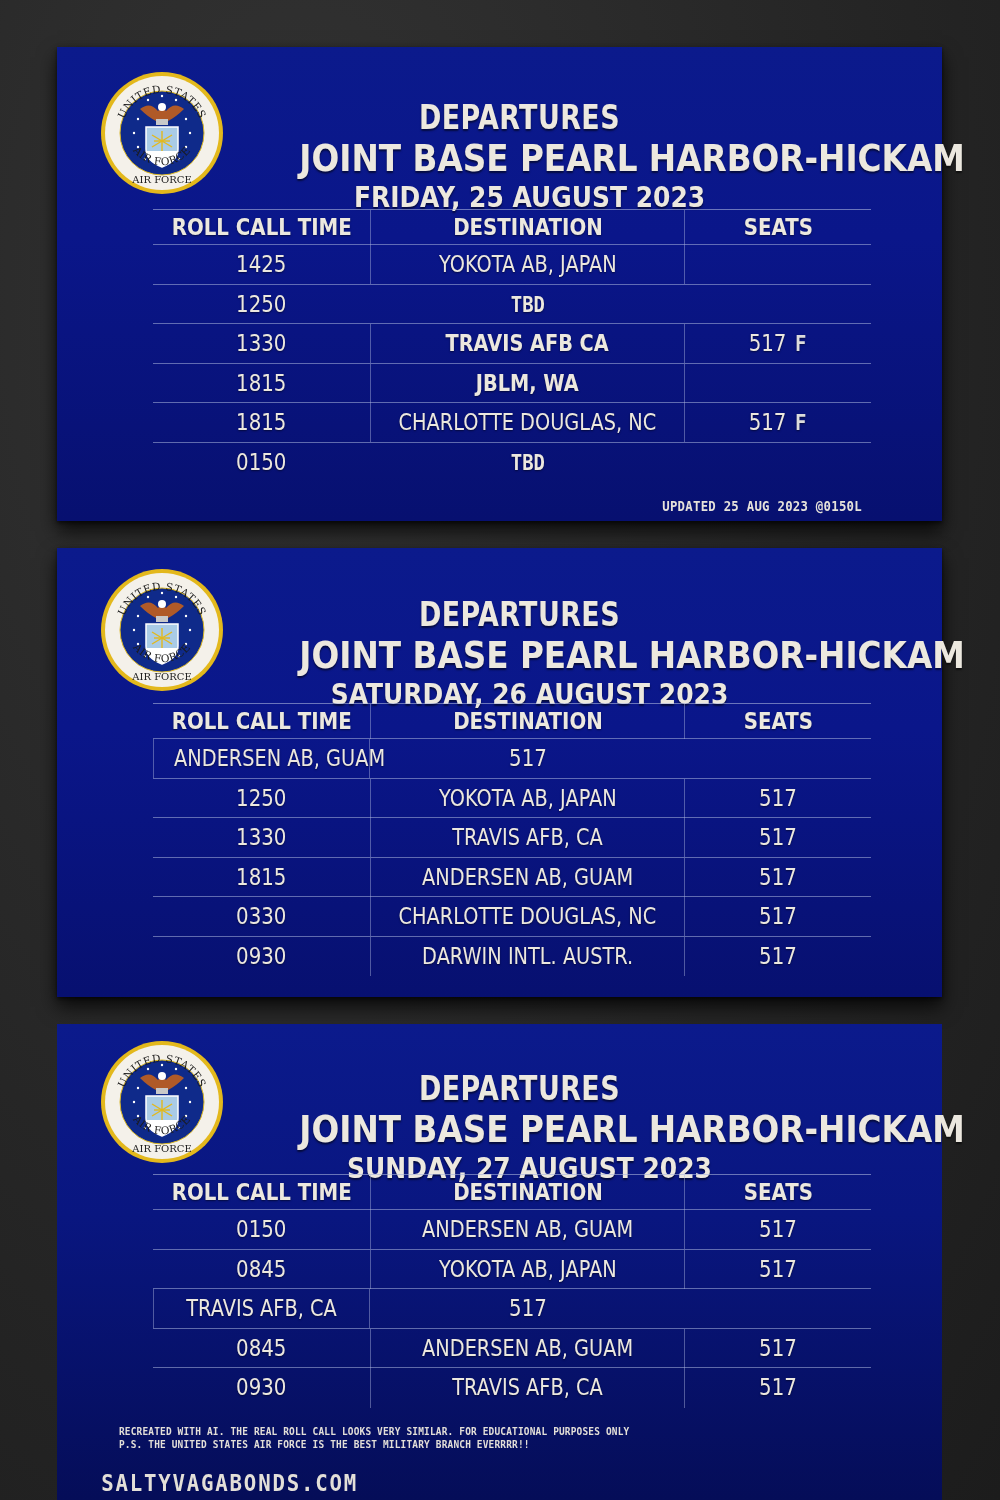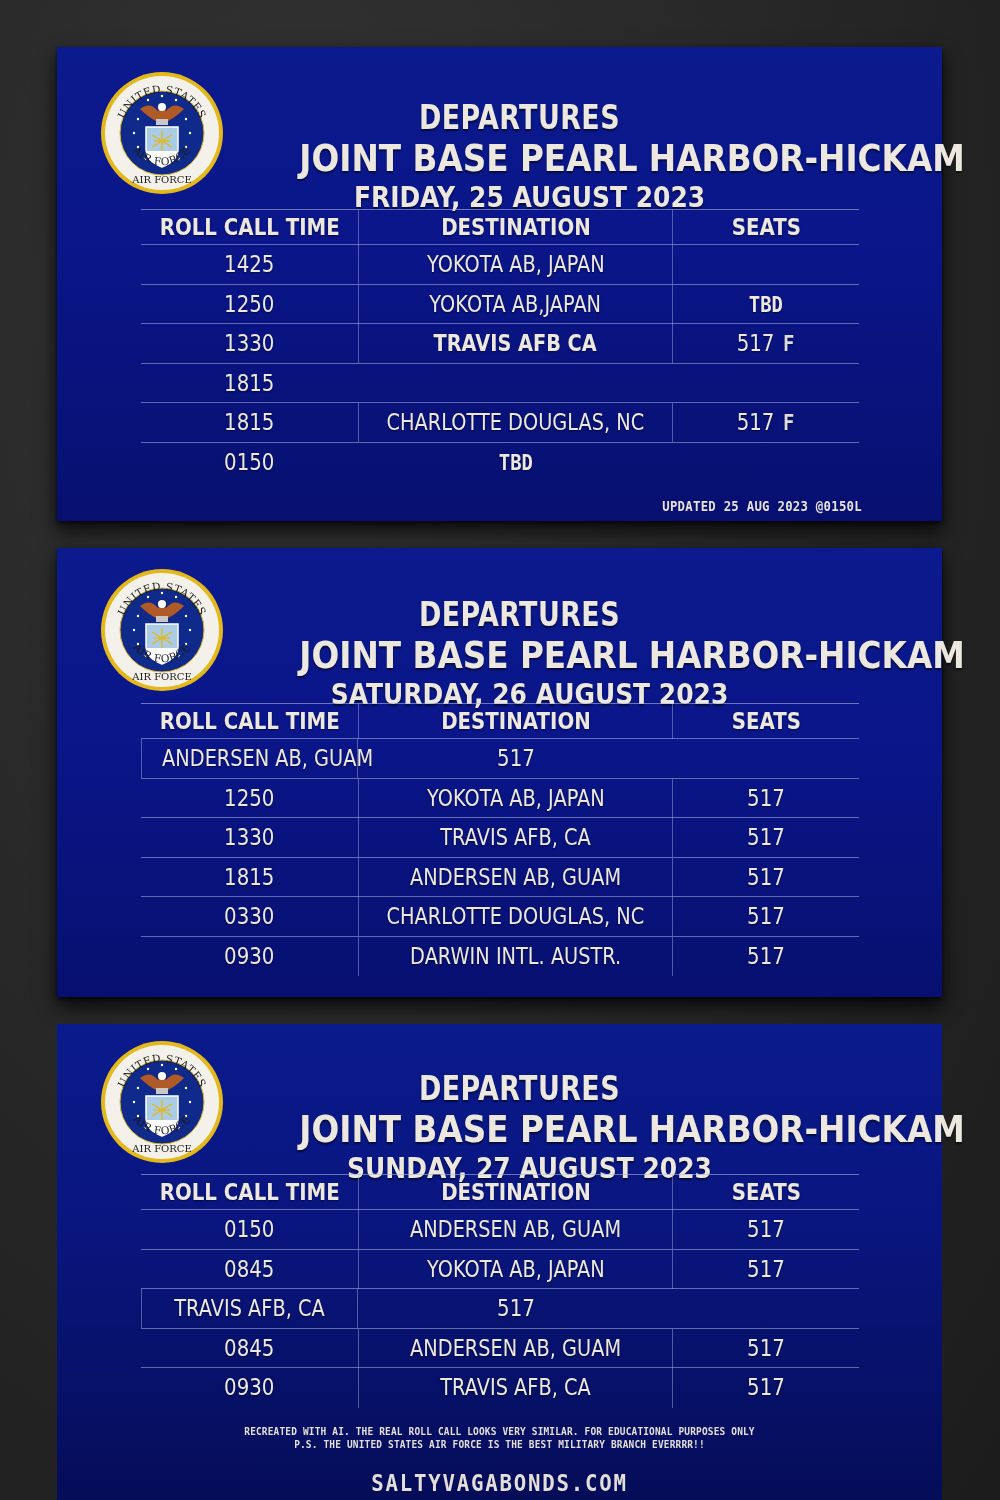--- a/index.html
+++ b/index.html
@@ -66,21 +66,21 @@
       font-weight: bold;
       font-size: 29px;
       line-height: 36px;
       transform: scaleX(0.86);
       color: #ece8df;
       margin-left: -20px;
     }
 
     .table {
       position: absolute;
-      left: 84px;
+      left: 96px;
       width: 718px;
     }
     .board-1 .table { top: 162px; }
     .board-2 .table { top: 155px; }
     .board-3 .table { top: 150px; }
 
     .trow {
       display: grid;
       grid-template-columns: 217px 315px 186px;
       height: 39.5px;
@@ -117,21 +117,21 @@
       letter-spacing: 0.3px;
       color: #e6e2da;
       transform: scaleX(0.88);
       transform-origin: right center;
     }
 
     .footer {
       position: absolute;
       left: 0; right: 0;
       top: 401px;
-      text-align: center;
+      text-align: left;
       color: #e3dfd8;
     }
     .disclaimer {
       font-family: "DejaVu Sans Mono", monospace;
       font-weight: bold;
       font-size: 11px;
       line-height: 13px;
       letter-spacing: 0.2px;
       transform: scaleX(0.86);
     }
@@ -207,30 +207,30 @@
       <div class="cell"><span class="inner">ROLL CALL TIME</span></div>
       <div class="cell mid"><span class="inner">DESTINATION</span></div>
       <div class="cell"><span class="inner">SEATS</span></div>
     </div>
     <div class="trow">
       <div class="cell"><span class="inner">1425</span></div>
       <div class="cell mid dest"><span class="inner">YOKOTA AB, JAPAN</span></div>
     </div>
     <div class="trow">
       <div class="cell"><span class="inner">1250</span></div>
-      <div class="cell mid dest"><span class="inner">YOKOTA AB,JAPAN</span></div>
       <div class="cell seat tbd"><span class="inner">TBD</span></div>
     </div>
     <div class="trow">
       <div class="cell"><span class="inner">1330</span></div>
       <div class="cell mid dest strong"><span class="inner">TRAVIS AFB CA</span></div>
       <div class="cell seat"><span class="inner"><span>517</span><span class="seat-flag">F</span></span></div>
     </div>
     <div class="trow">
       <div class="cell"><span class="inner">1815</span></div>
+      <div class="cell mid dest strong"><span class="inner">JBLM, WA</span></div>
     </div>
     <div class="trow">
       <div class="cell"><span class="inner">1815</span></div>
       <div class="cell mid dest"><span class="inner">CHARLOTTE DOUGLAS, NC</span></div>
       <div class="cell seat"><span class="inner"><span>517</span><span class="seat-flag">F</span></span></div>
     </div>
     <div class="trow">
       <div class="cell"><span class="inner">0150</span></div>
       <div class="cell seat tbd"><span class="inner">TBD</span></div>
     </div>

